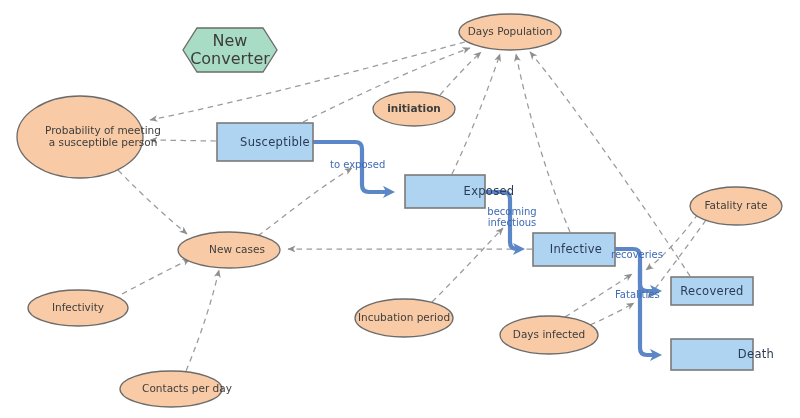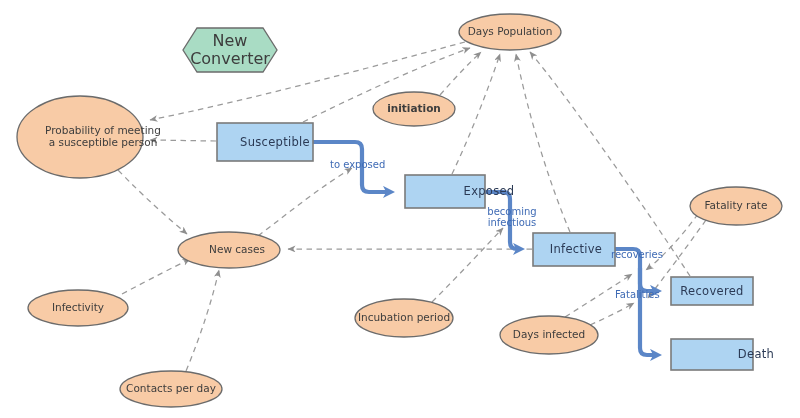--- a/index.html
+++ b/index.html
@@ -121,21 +121,21 @@
   <div class="node-label conv-label" style="left:459px;top:14px;width:102px;height:36px;">Days Population</div>
 
   <div class="node-label conv-label" style="left:17px;top:96px;width:126px;height:82px;padding:0 4px;box-sizing:border-box;margin-left:23px;">Probability of meeting a susceptible person</div>
 
   <div class="node-label conv-label" style="left:373px;top:92px;width:82px;height:34px;font-weight:bold;">initiation</div>
 
   <div class="node-label conv-label" style="left:186px;top:232px;width:102px;height:36px;">New cases</div>
 
   <div class="node-label conv-label" style="left:28px;top:290px;width:100px;height:36px;">Infectivity</div>
 
-  <div class="node-label conv-label" style="left:120px;top:371px;width:102px;height:36px;">Contacts per day</div>
+  <div class="node-label conv-label" style="left:136px;top:371px;width:102px;height:36px;">Contacts per day</div>
 
   <div class="node-label conv-label" style="left:355px;top:299px;width:98px;height:38px;">Incubation period</div>
 
   <div class="node-label conv-label" style="left:500px;top:316px;width:98px;height:38px;">Days infected</div>
 
   <div class="node-label conv-label" style="left:690px;top:187px;width:92px;height:38px;">Fatality rate</div>
 
   <div class="node-label stock-label" style="left:217px;top:123px;width:116px;height:38px;">Susceptible</div>
 
   <div class="node-label stock-label" style="left:405px;top:175px;width:80px;height:33px;padding-left:44px;">Exposed</div>

